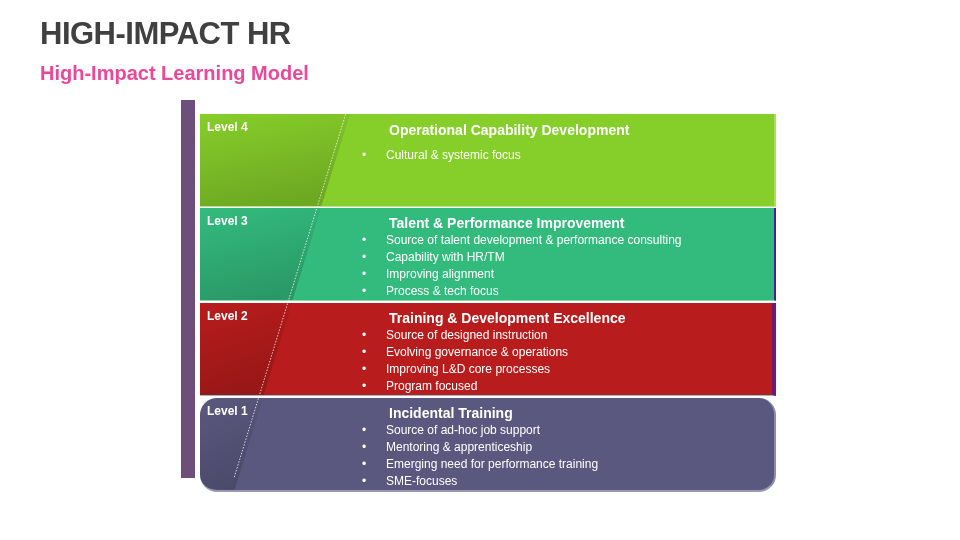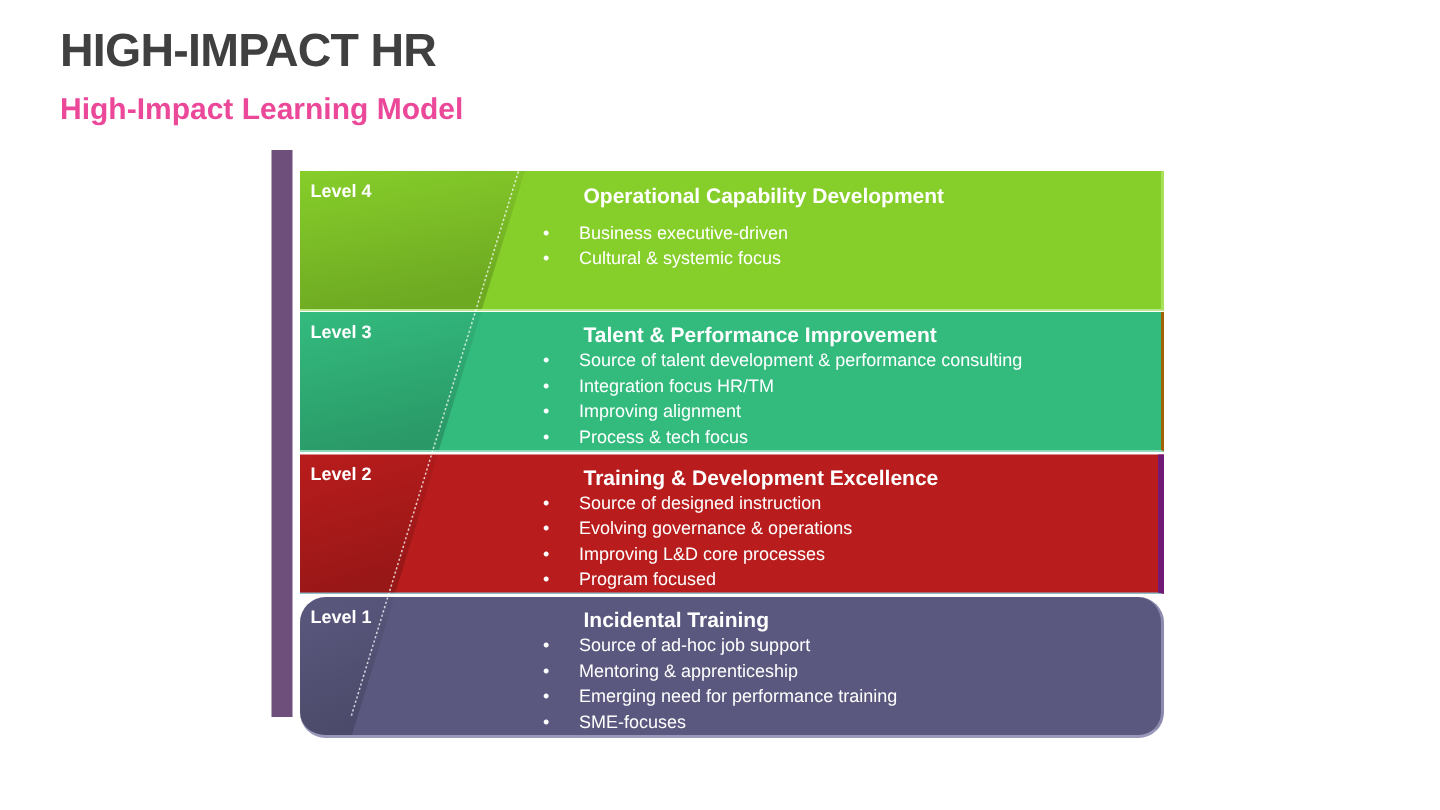--- a/index.html
+++ b/index.html
@@ -23,21 +23,21 @@
     }
     .levels {
       position: absolute; left: 200px; top: 100px; width: 576px; height: 378px;
     }
     .level {
       position: absolute; left: 0; width: 576px; height: 93px; overflow: hidden;
       box-sizing: border-box;
       margin-top: 14px;
     }
     .level.l4 { top: 0; background: #86ce2a; border-right: 2px solid #a9e05a; border-bottom: 1px solid #b6e98a; }
-    .level.l3 { top: 94px; background: #33bb7e; border-right: 2px solid #a16207; border-bottom: 1px solid #8fd9ba; }
+    .level.l3 { top: 94px; background: #33bb7e; border-right: 2px solid #4c1d95; border-bottom: 1px solid #8fd9ba; }
     .level.l2 { top: 189px; background: #b91c1c; border-right: 4px solid #701a75; border-bottom: 1px solid #8fbfcc; }
     .level.l1 { top: 284px; height: 94px; background: #5a587e; border-right: 2px solid #8c8aae; border-bottom: 2px solid #9a98b8; border-radius: 17px; }
     .shade {
       position: absolute; inset: 0; pointer-events: none;
     }
     .level-label {
       position: absolute; left: 7px; top: 6px;
       font-size: 12px; font-weight: bold; color: #ffffff;
     }
     .level-title {
@@ -76,40 +76,39 @@
         <linearGradient id="g4" x1="0" y1="0" x2="0.3" y2="1">
           <stop offset="0" stop-color="#000" stop-opacity="0"></stop>
           <stop offset="1" stop-color="#000" stop-opacity="0.18"></stop>
         </linearGradient>
       </defs>
       <polygon points="0,0 150,0 121,93 0,93" fill="url(#g4)"></polygon>
     </svg>
     <span class="level-label">Level 4</span>
     <span class="level-title">Operational Capability Development</span>
     <ul class="bullets">
-      <li>Business executive-driven</li>
       <li>Cultural &amp; systemic focus</li>
     </ul>
   </div>
 
   <div class="level l3">
     <svg class="shade" width="576" height="94">
       <defs>
         <linearGradient id="g3" x1="0" y1="0" x2="0.3" y2="1">
           <stop offset="0" stop-color="#000" stop-opacity="0"></stop>
           <stop offset="1" stop-color="#000" stop-opacity="0.18"></stop>
         </linearGradient>
       </defs>
       <polygon points="0,0 121,0 92,94 0,94" fill="url(#g3)"></polygon>
     </svg>
     <span class="level-label">Level 3</span>
     <span class="level-title">Talent &amp; Performance Improvement</span>
     <ul class="bullets">
       <li>Source of talent development &amp; performance consulting</li>
-      <li>Integration focus HR/TM</li>
+      <li>Capability with HR/TM</li>
       <li>Improving alignment</li>
       <li>Process &amp; tech focus</li>
     </ul>
   </div>
 
   <div class="level l2">
     <svg class="shade" width="576" height="94">
       <defs>
         <linearGradient id="g2" x1="0" y1="0" x2="0.3" y2="1">
           <stop offset="0" stop-color="#000" stop-opacity="0"></stop>

